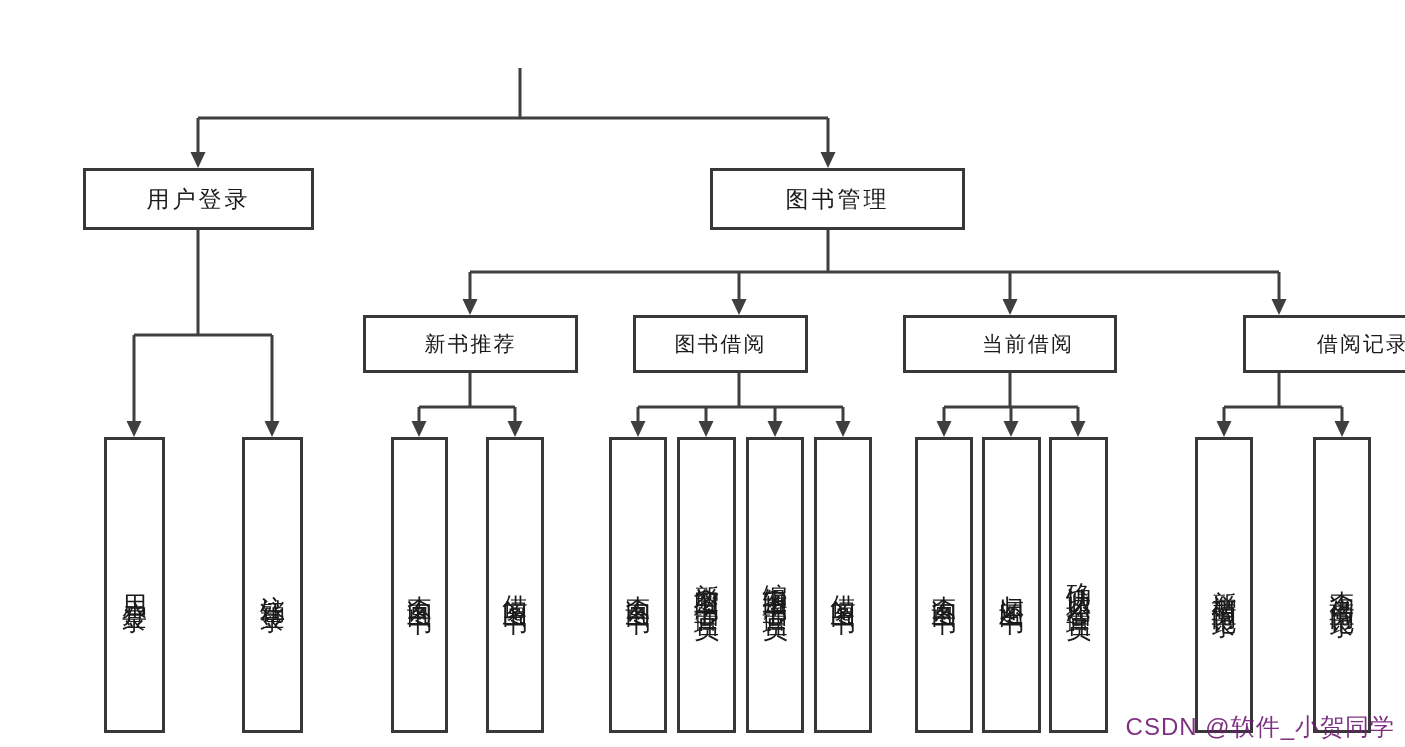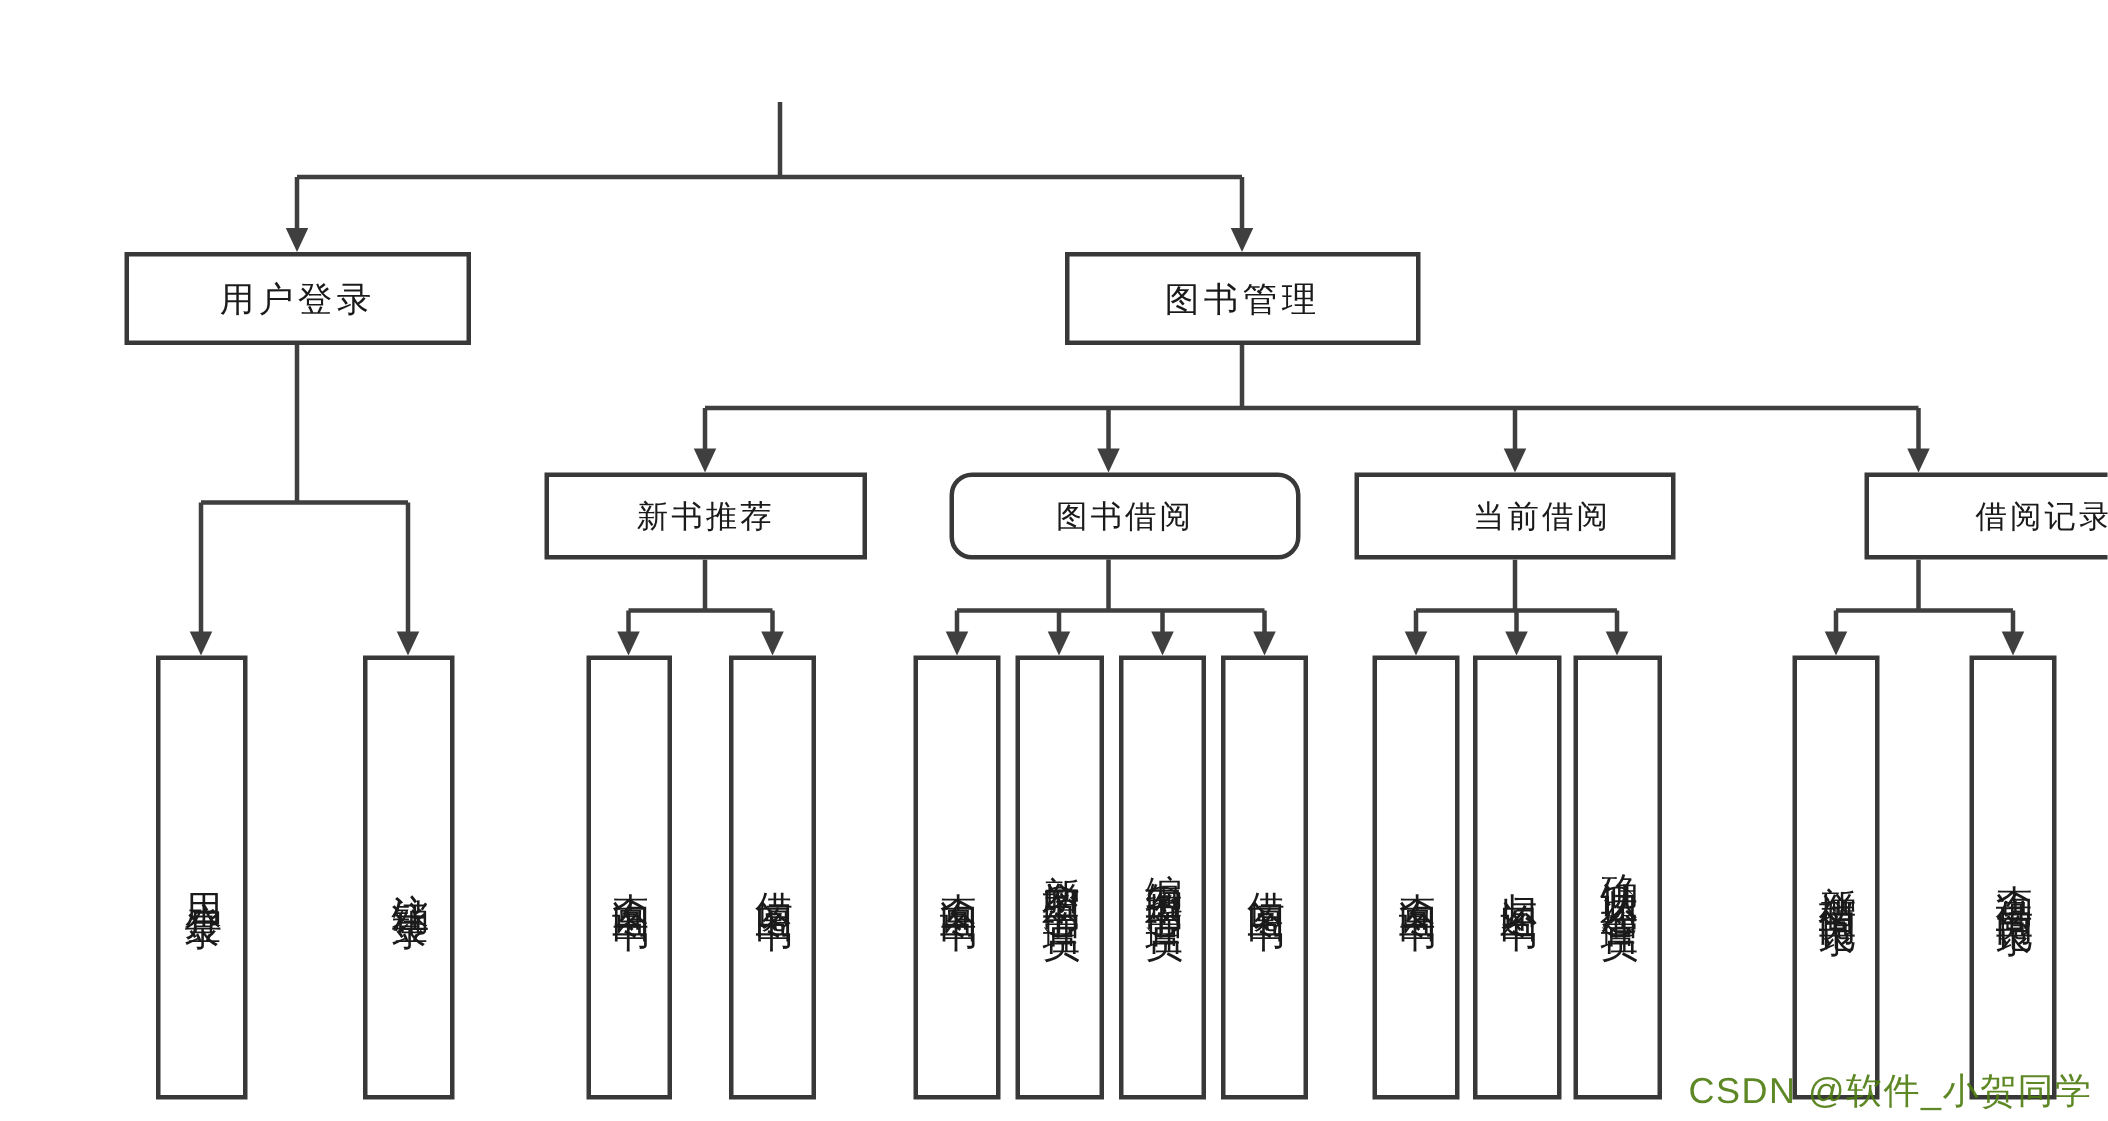--- a/index.html
+++ b/index.html
@@ -77,28 +77,28 @@
       <path d="M1070.5,421 L1085.5,421 L1078,437 Z" fill="#3f3f3f"></path>
       <path d="M1279,373 V407 M1224,407 H1342 M1224,407 V422 M1342,407 V422" fill="none" stroke="#3f3f3f" stroke-width="3"></path>
       <path d="M1216.5,421 L1231.5,421 L1224,437 Z" fill="#3f3f3f"></path>
       <path d="M1334.5,421 L1349.5,421 L1342,437 Z" fill="#3f3f3f"></path>
     </svg>
 
 
   <div class="box lv-2" style="left:83px; top:168px; width:231px; height:62px;">
     <span class="lbl">用户登录</span>
   </div>
-  <div class="box lv-2" style="left:710px; top:168px; width:237px; height:62px;">
+  <div class="box lv-2" style="left:710px; top:168px; width:255px; height:62px;">
     <span class="lbl">图书管理</span>
   </div>
 
   <div class="box lv-3" style="left:363px; top:315px; width:215px; height:58px;">
     <span class="lbl">新书推荐</span>
   </div>
-  <div class="box lv-3" style="left:633px; top:315px; width:234px; height:58px;border-radius:15px;">
+  <div class="box lv-3" style="left:633px; top:315px; width:175px; height:58px;">
     <span class="lbl">图书借阅</span>
   </div>
   <div class="box lv-3" style="left:903px; top:315px; width:214px; height:58px;padding-left:36px;">
     <span class="lbl">当前借阅</span>
   </div>
   <div class="box lv-3" style="left:1243px; top:315px; width:240px; height:58px;">
     <span class="lbl">借阅记录</span>
   </div>
 
   <div class="box leaf" style="left:104px; top:437px; width:61px; height:296px;">
@@ -138,15 +138,15 @@
     <span class="lbl">确认归还（管理员）</span>
   </div>
 
   <div class="box leaf" style="left:1195px; top:437px; width:58px; height:296px;">
     <span class="lbl">新增借阅记录</span>
   </div>
   <div class="box leaf" style="left:1313px; top:437px; width:58px; height:296px;">
     <span class="lbl">查询借阅记录</span>
   </div>
 
-  <div class="watermark" style="color: #4d7c0f;">CSDN @软件_小贺同学</div>
+  <div class="watermark" style="color: #701a75;">CSDN @软件_小贺同学</div>
 
 </div>
 
 </body></html>

